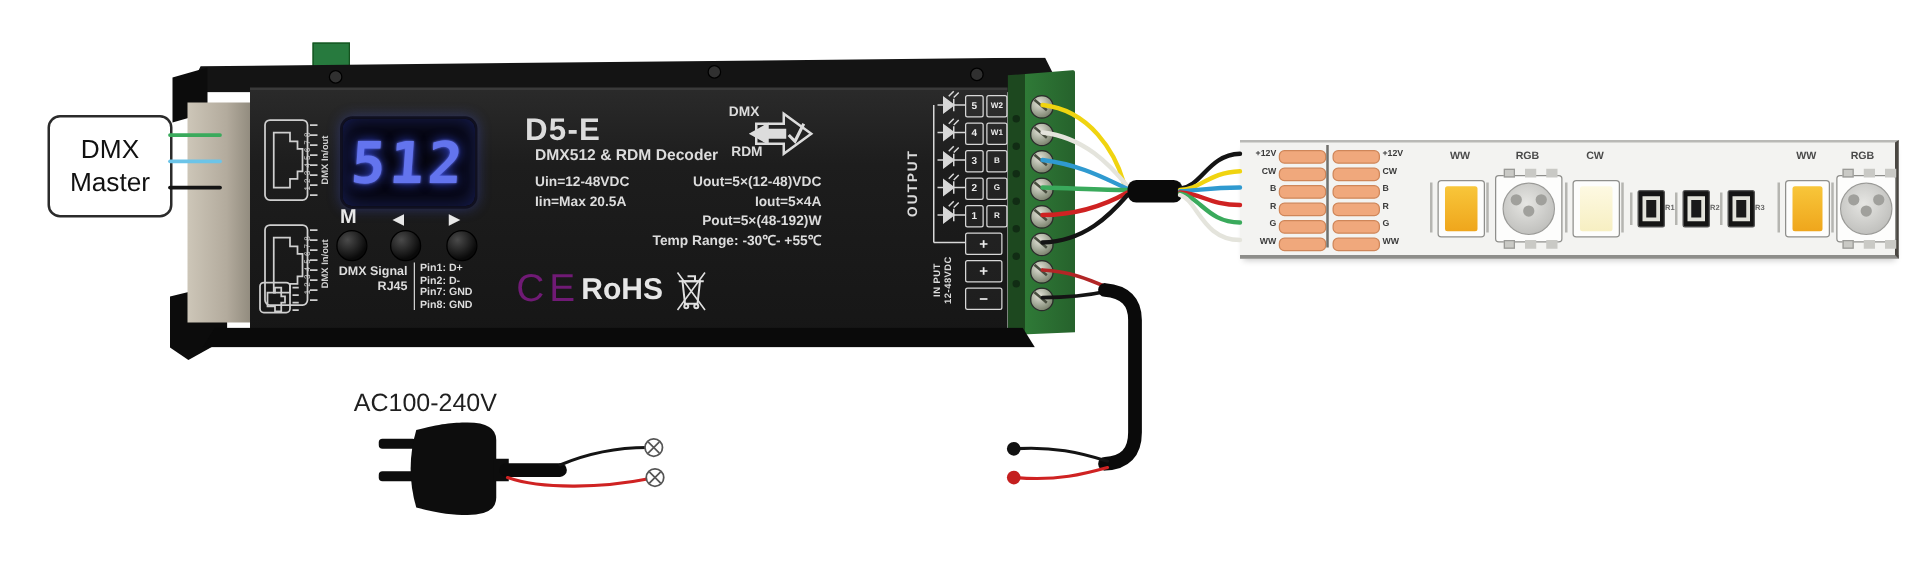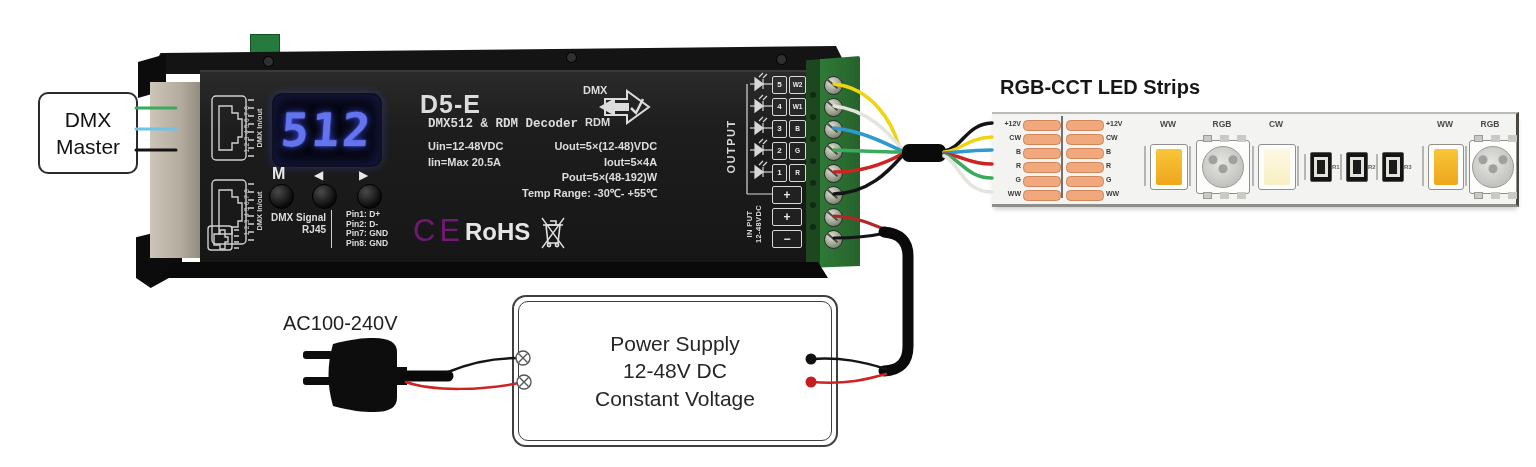--- a/index.html
+++ b/index.html
@@ -39,24 +39,24 @@
   .digits{font-family:"DejaVu Sans Mono",monospace;font-weight:bold;font-size:46px;color:#6374ee;
           letter-spacing:3px;transform:skewX(-4deg);text-shadow:0 0 9px #3448e0,0 0 2px #8893ff;}
 
   
   .btn-label{color:#e8e8e8;z-index:5;}
   .btn-circle{width:23px;height:23px;border-radius:50%;z-index:5;
               background:radial-gradient(circle at 35% 30%,#4a4a4a,#0a0a0a 70%);border:1px solid #000;}
 
   .face-text{color:#dcdcdc;z-index:5;white-space:nowrap;}
   .model{font-size:25px;font-weight:bold;letter-spacing:1px;}
-  .subtitle{font-size:12.5px;font-weight:bold;font-family:Liberation Mono, monospace;}
+  .subtitle{font-size:12.5px;font-weight:bold;}
   .spec{font-size:11px;font-weight:bold;line-height:15.5px;}
   .signal-lbl{font-size:10px;font-weight:bold;text-align:right;line-height:12px;}
-  .pins{font-size:8.5px;font-weight:bold;line-height:9.5px;border-left:1.5px solid #cfcfcf;padding-left:14px;}
+  .pins{font-size:8.5px;font-weight:bold;line-height:9.5px;border-left:1.5px solid #cfcfcf;padding-left:4px;}
   .cert-ce{font-size:31px;letter-spacing:4px;color:#701a75;}
   .cert-rohs{font-size:24px;font-weight:600;color:#e6e6e6;}
   .rot{transform:rotate(-90deg);transform-origin:center;}
   .output-lbl{width:54px;height:13px;font-size:11px;font-weight:bold;letter-spacing:1.5px;color:#dadada;text-align:center;z-index:5;}
   .input-lbl{width:58px;height:18px;font-size:7.5px;font-weight:bold;line-height:9px;color:#dadada;text-align:center;letter-spacing:.4px;z-index:5;}
   .rj45-txt{height:10px;color:#cfcfcf;text-align:center;z-index:5;white-space:nowrap;}
   .rj45-pins-txt{width:64px;font-size:6.5px;letter-spacing:2.5px;}
   .rj45-name-txt{width:64px;font-size:7.5px;font-weight:bold;}
 
   
@@ -264,21 +264,20 @@
     <div class="abs screw" style="left:824px;top:229.5px;"></div>
     <div class="abs hole" style="left:810px;top:92px;"></div>
     <div class="abs hole" style="left:810px;top:114px;"></div>
     <div class="abs hole" style="left:810px;top:136px;"></div>
     <div class="abs hole" style="left:810px;top:158px;"></div>
     <div class="abs hole" style="left:810px;top:180px;"></div>
     <div class="abs hole" style="left:810px;top:202px;"></div>
     <div class="abs hole" style="left:810px;top:224px;"></div>
   </div>
 
-  <div class="abs strip-title">RGB-CCT LED Strips</div>
   <div class="abs strip">
 
     <div class="pad-lbl" style="left:2px;top:5px;width:27px;text-align:right;">+12V</div>
     <div class="pad-lbl" style="left:2px;top:19px;width:27px;text-align:right;">CW</div>
     <div class="pad-lbl" style="left:2px;top:33px;width:27px;text-align:right;">B</div>
     <div class="pad-lbl" style="left:2px;top:47px;width:27px;text-align:right;">R</div>
     <div class="pad-lbl" style="left:2px;top:61px;width:27px;text-align:right;">G</div>
     <div class="pad-lbl" style="left:2px;top:75px;width:27px;text-align:right;">WW</div>
 
     <div class="pad" style="left:31px;top:5.5px;"></div>
@@ -353,27 +352,20 @@
     <div class="chip" style="left:477px;top:26px;width:46px;height:52px;">
       <div class="legs" style="left:4px;top:-6px;"></div>
       <div class="legs" style="left:4px;bottom:-6px;"></div>
       <div class="dome">
           <div class="dome-blobs"></div>
         </div>
     </div>
   </div>
 
   <div class="abs ac-label">AC100-240V</div>
-  <div class="abs psu">
-    <div class="psu-inner">
-      <div class="psu-line">Power Supply</div>
-      <div class="psu-line">12-48V DC</div>
-      <div class="psu-line">Constant Voltage</div>
-    </div>
-  </div>
 
   <svg class="abs wires" width="1536" height="467" viewBox="0 0 1536 467">
 
     <g fill="none" stroke-width="3" stroke-linecap="round">
       <path d="M136,108 H176" stroke="#3aaa5c"></path>
       <path d="M136,129 H176" stroke="#6cc4e8"></path>
       <path d="M136,150 H176" stroke="#141414"></path>
     </g>
 
     <g fill="none" stroke-width="3.5" stroke-linecap="round">

